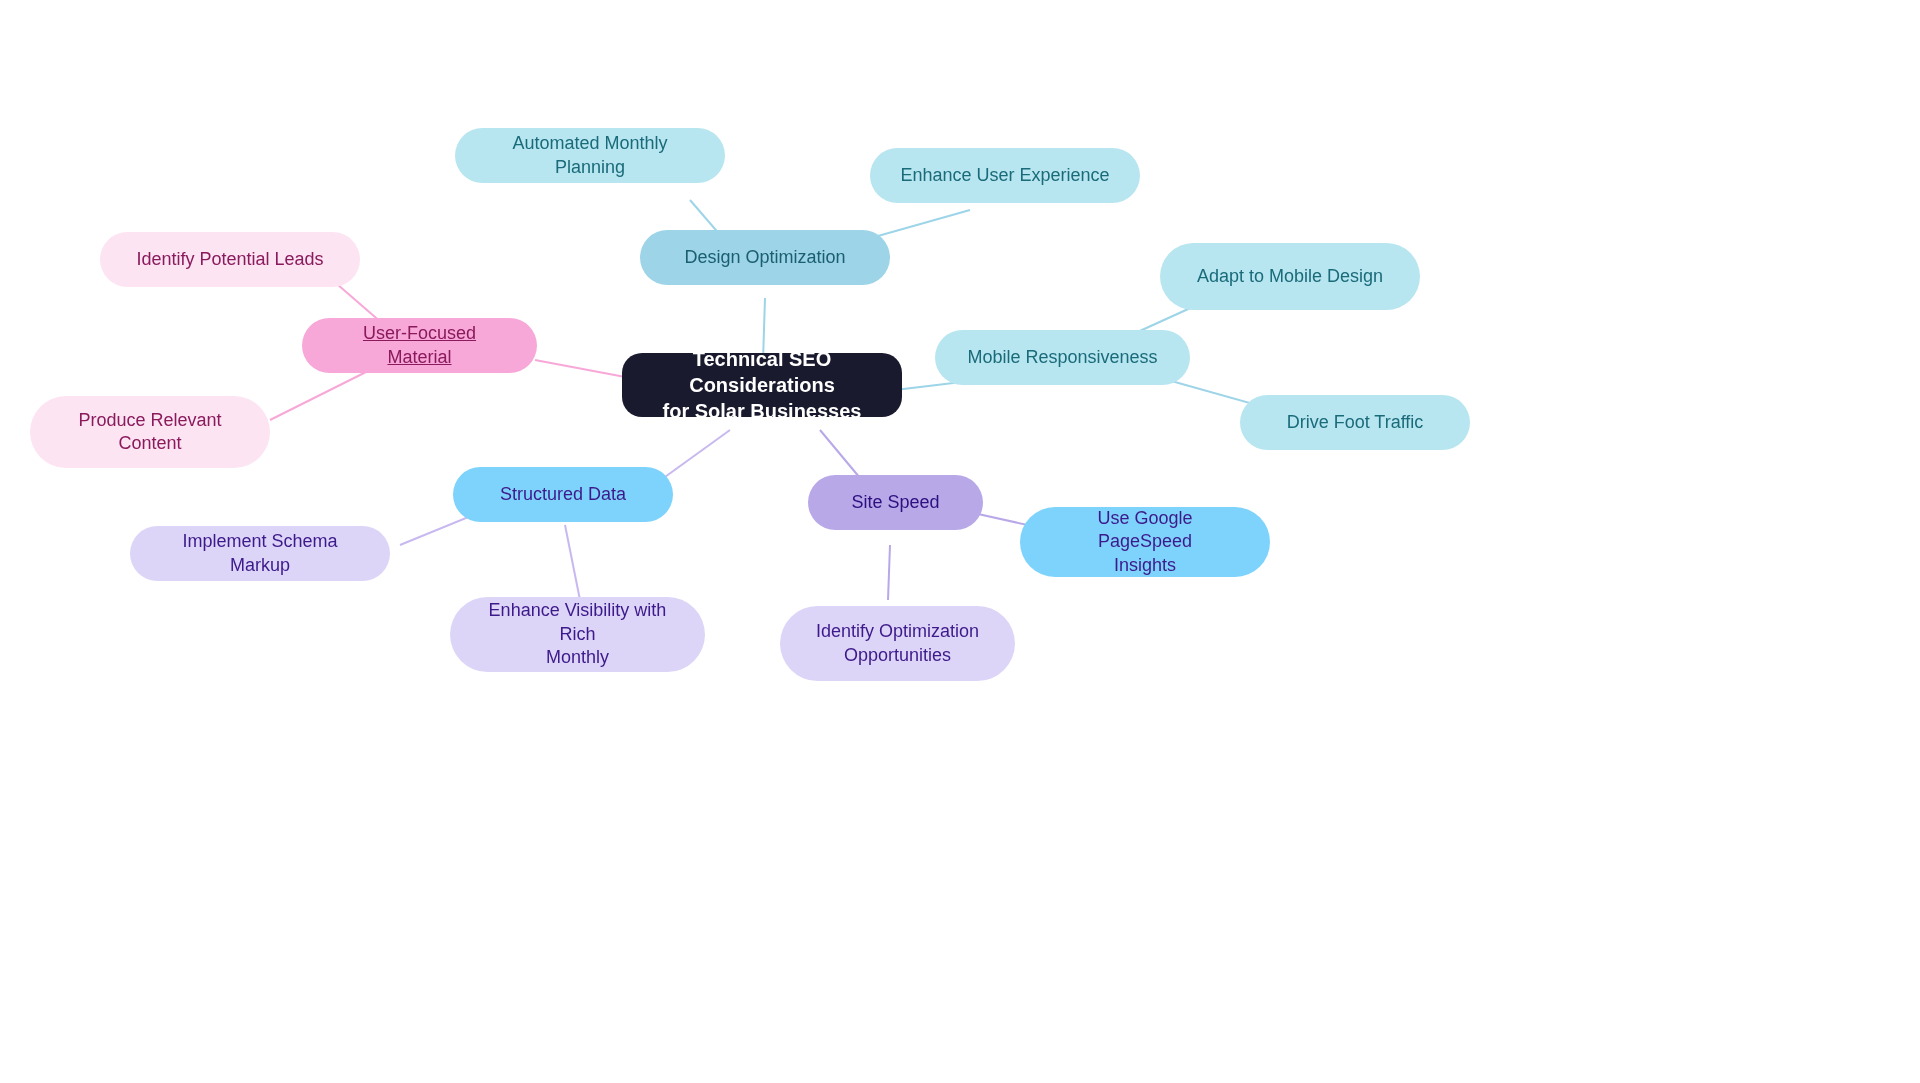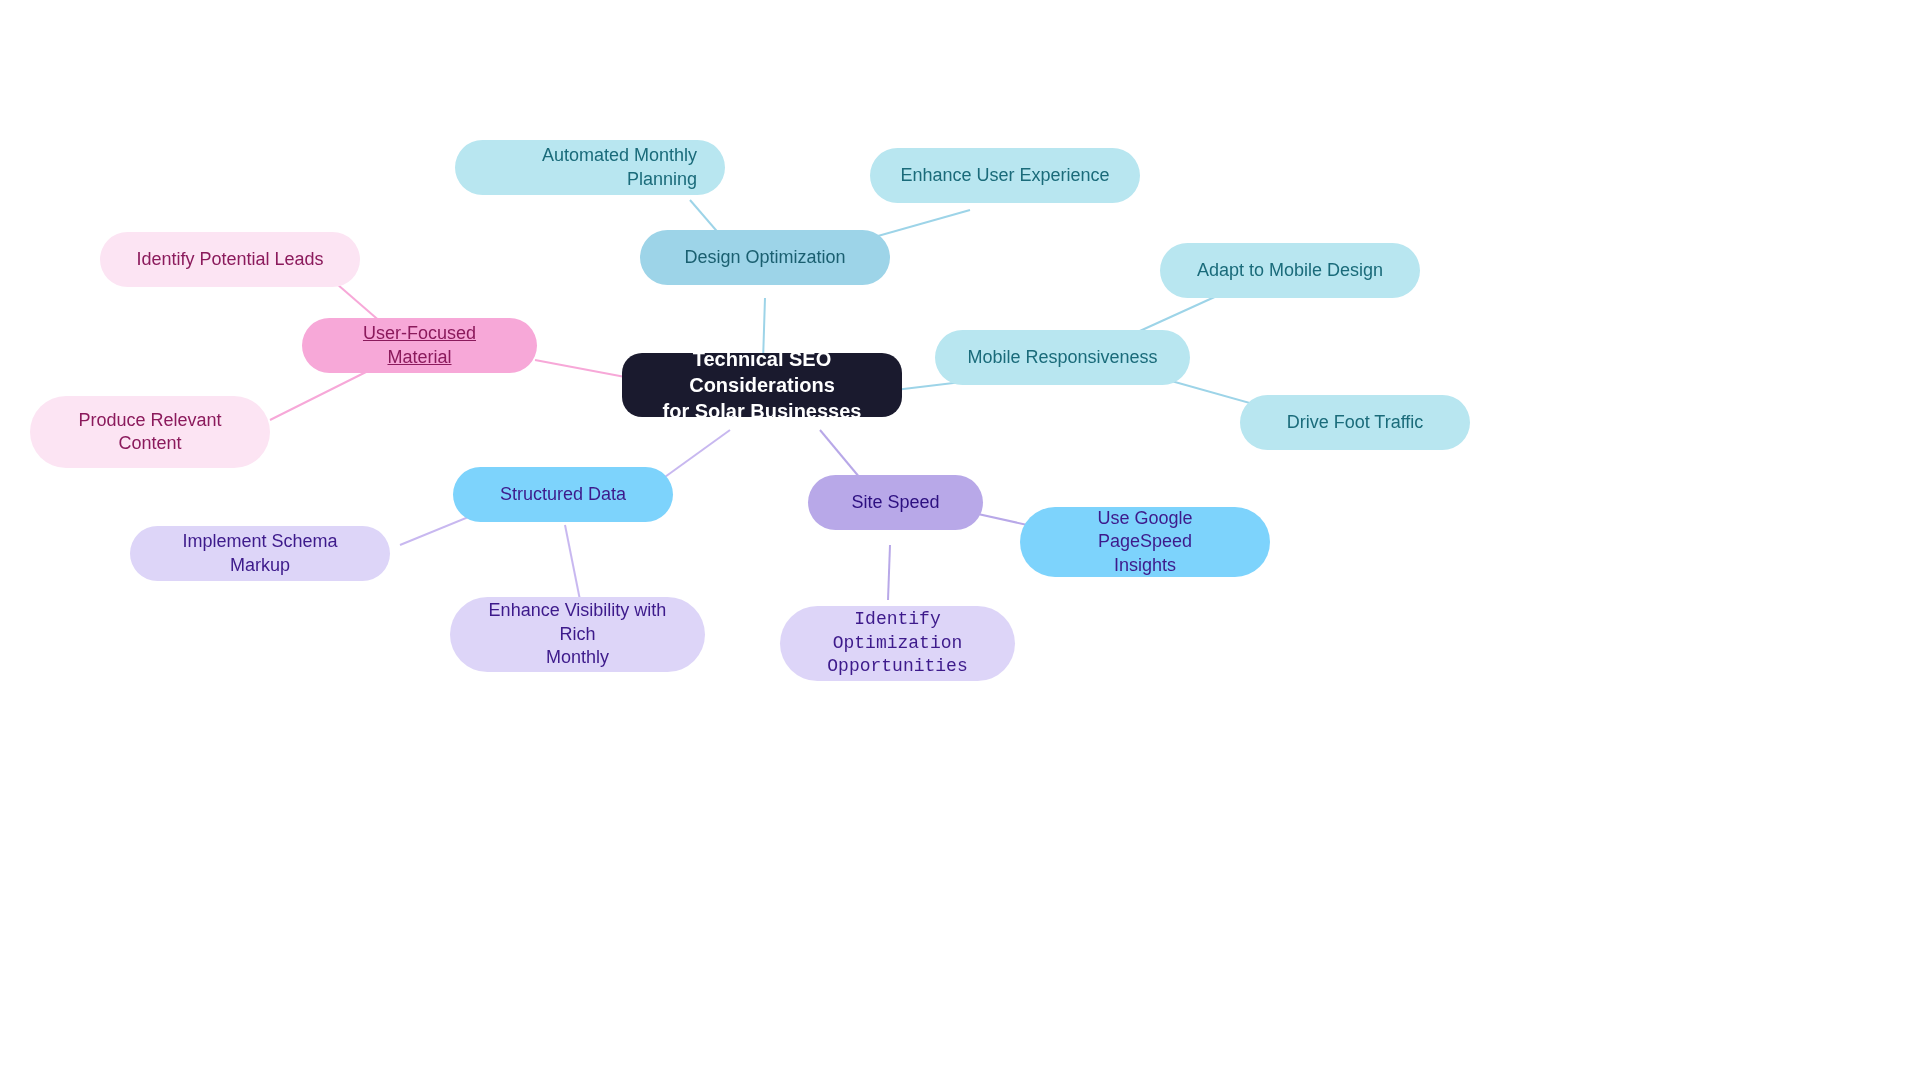--- a/index.html
+++ b/index.html
@@ -111,33 +111,33 @@
 
 <div class="node node-center" style="left: 622px; top: 353px; width: 280px; height: 64px;">
   <span style="white-space: pre-line;">Technical SEO Considerations
 for Solar Businesses</span>
 </div>
 
 <div class="node node-blue-medium" style="left: 640px; top: 230px; width: 250px; height: 55px;">
   <span>Design Optimization</span>
 </div>
 
-<div class="node node-blue" style="left: 455px; top: 140px; width: 270px; height: 55px; text-align: right;">
+<div class="node node-blue" style="left: 455px; top: 128px; width: 270px; height: 55px;">
   <span>Automated Monthly Planning</span>
 </div>
 
 <div class="node node-blue" style="left: 870px; top: 148px; width: 270px; height: 55px;">
   <span>Enhance User Experience</span>
 </div>
 
 <div class="node node-blue" style="left: 935px; top: 330px; width: 255px; height: 55px;">
   <span>Mobile Responsiveness</span>
 </div>
 
-<div class="node node-blue" style="left: 1160px; top: 243px; width: 260px; height: 55px;">
+<div class="node node-blue" style="left: 1160px; top: 243px; width: 260px; height: 67px;">
   <span>Adapt to Mobile Design</span>
 </div>
 
 <div class="node node-blue" style="left: 1240px; top: 395px; width: 230px; height: 55px;">
   <span>Drive Foot Traffic</span>
 </div>
 
 <div class="node node-pink" style="left: 302px; top: 318px; width: 235px; height: 55px;">
   <span>User-Focused Material</span>
 </div>
@@ -166,15 +166,15 @@
 <div class="node node-purple-medium" style="left: 808px; top: 475px; width: 175px; height: 55px;">
   <span>Site Speed</span>
 </div>
 
 <div class="node node-purple" style="left: 1020px; top: 507px; width: 250px; height: 70px;">
   <span style="white-space: pre-line;">Use Google PageSpeed
 Insights</span>
 </div>
 
 <div class="node node-purple-light" style="left: 780px; top: 606px; width: 235px; height: 75px;">
-  <span style="white-space: pre-line; font-family: Liberation Mono, monospace;">Identify Optimization
+  <span style="white-space: pre-line;">Identify Optimization
 Opportunities</span>
 </div>
 
 </body></html>

